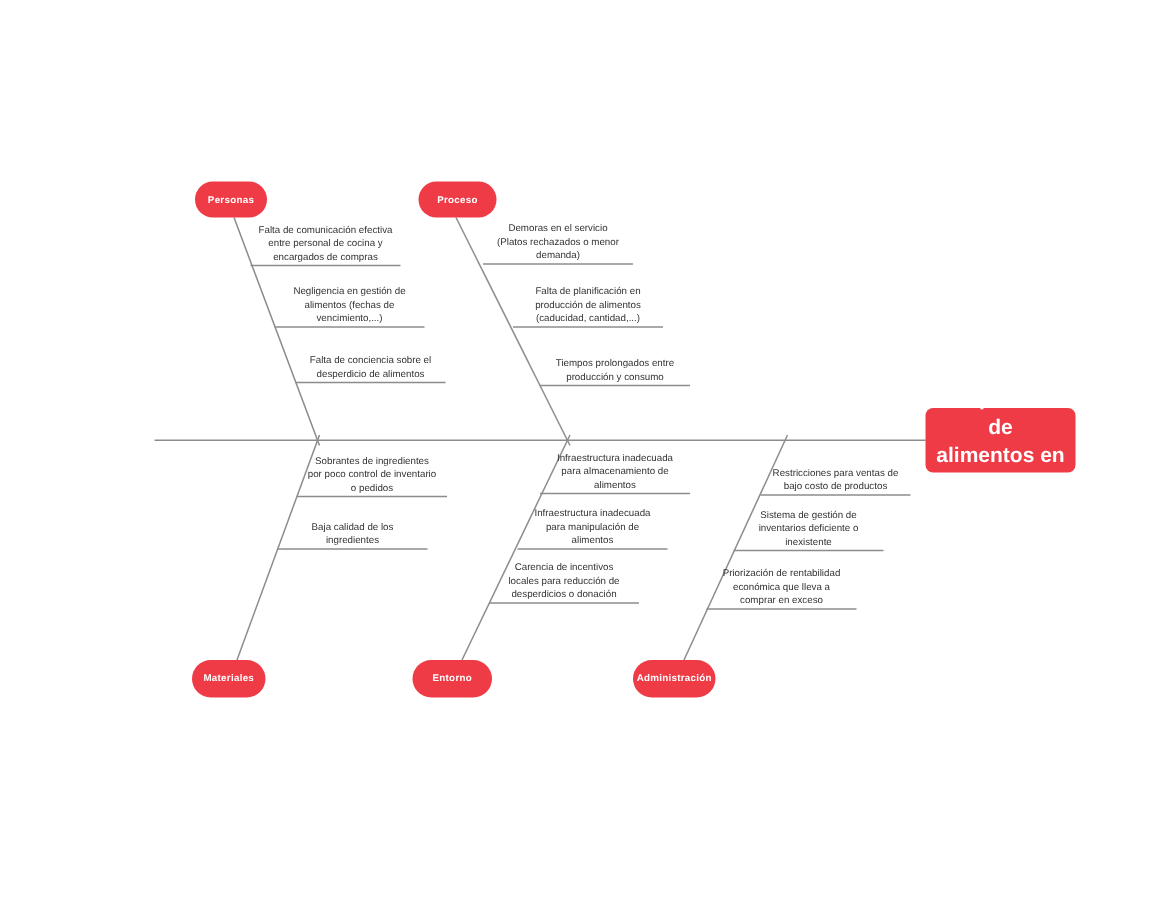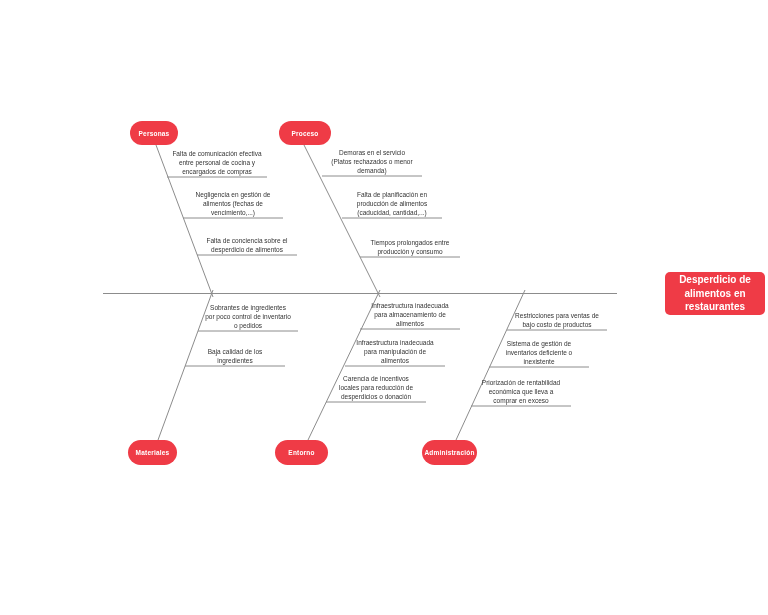--- a/index.html
+++ b/index.html
@@ -38,30 +38,29 @@
   }
   .head-box {
     position: absolute;
     left: 617px;
     top: 272px;
     width: 100px;
     height: 43px;
     background: #ef3b46;
     border-radius: 5px;
     color: #ffffff;
-    font-size: 10px;
+    font-size: 14px;
     font-weight: bold;
     line-height: 1.35;
     display: flex;
     align-items: center;
     justify-content: center;
     text-align: center;
     white-space: pre-line;
     z-index: 2;
-    margin-left: 48px;
   }
   .cause {
     position: absolute;
     width: 110px;
     height: 30px;
     display: flex;
     flex-direction: column;
     justify-content: flex-end;
     text-align: center;
     font-size: 6.5px;

